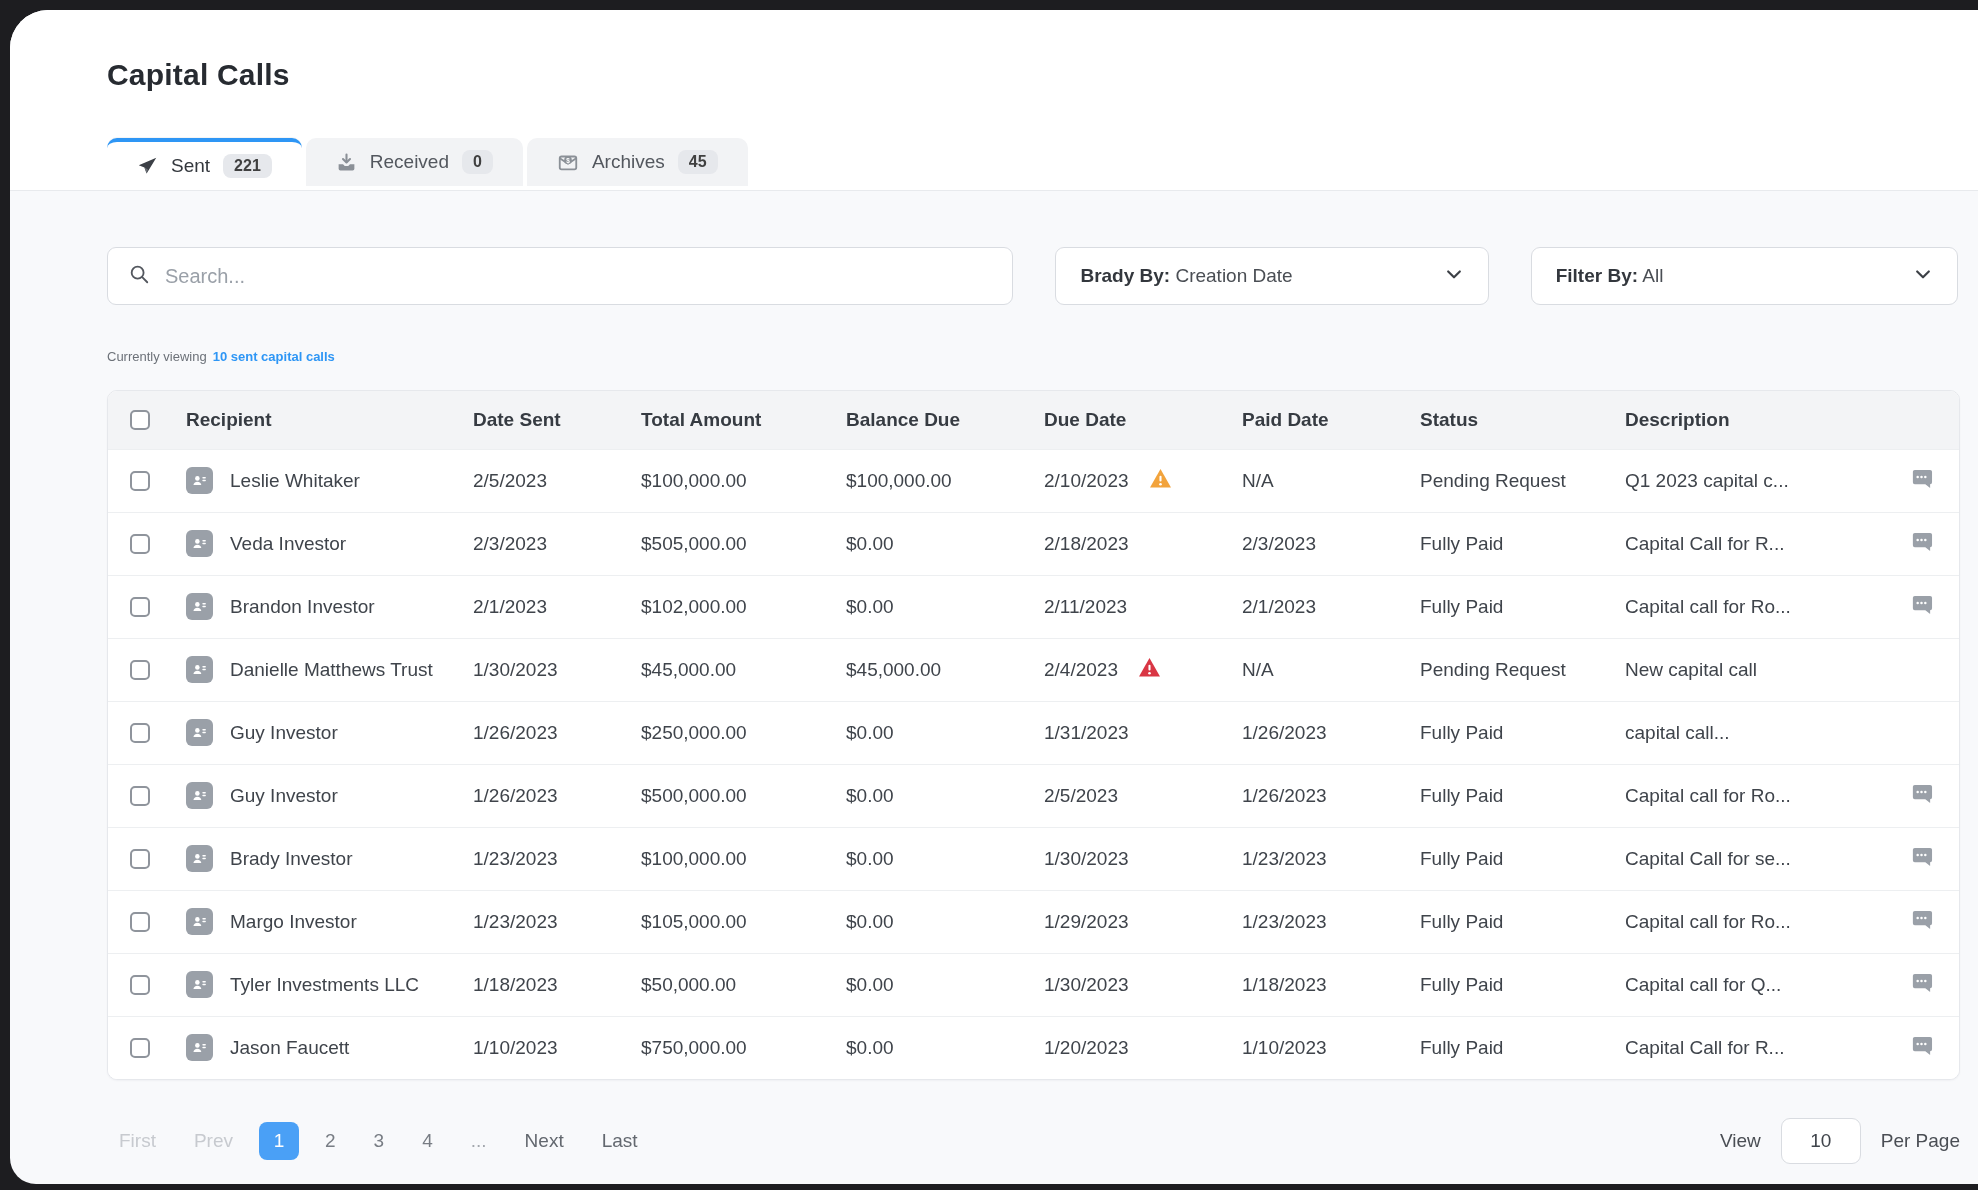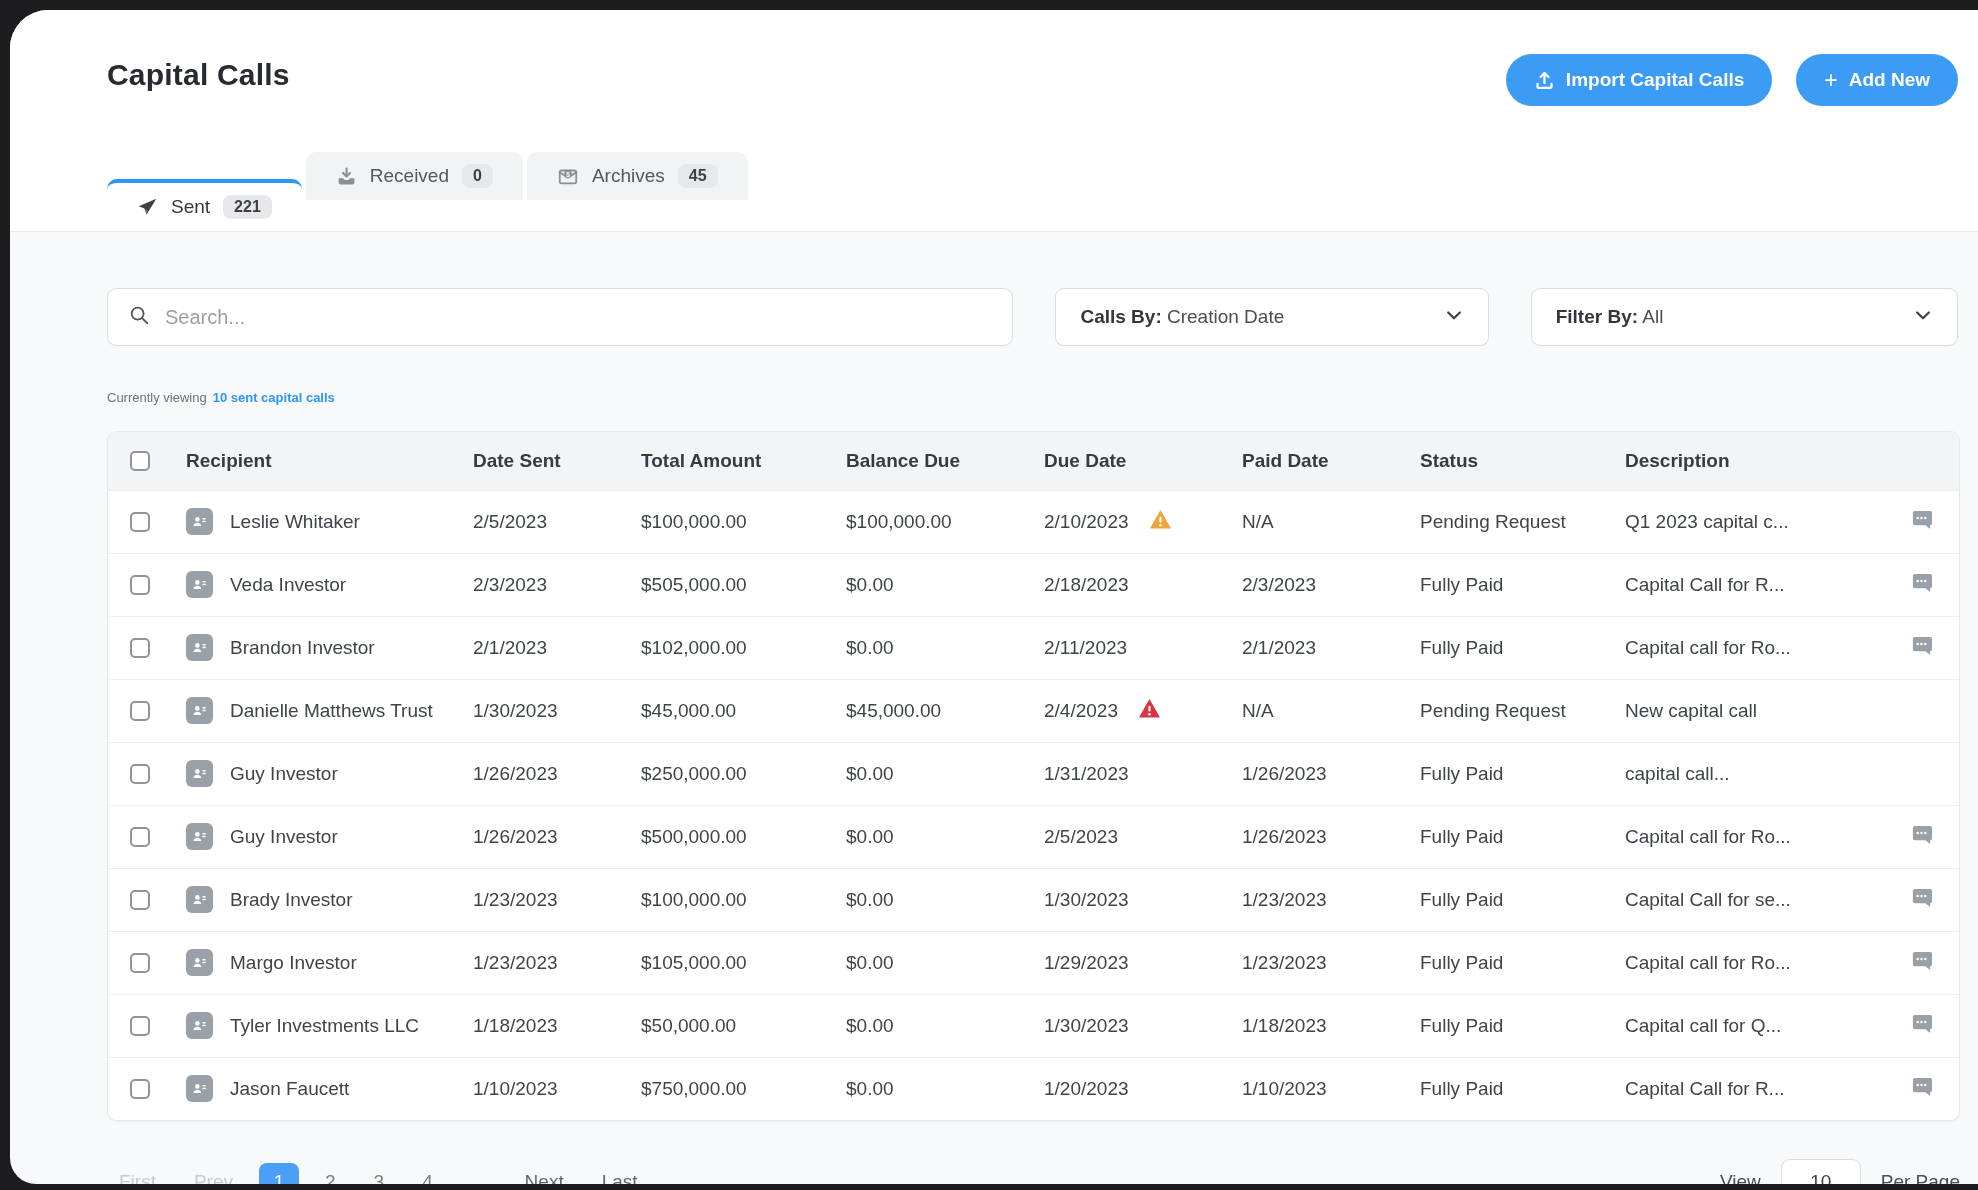--- a/index.html
+++ b/index.html
@@ -38,21 +38,20 @@
     display:flex; align-items:center; gap:13px;
     height:48px; padding:0 30px; min-width:186px;
     background:#f2f3f5; border:none; cursor:pointer;
     font-family:inherit; font-size:19px; color:#53575e;
     border-radius:10px 10px 0 0; margin-right:4px;
   }
   .tab.active {
     background:#ffffff; color:#33373d; font-weight:500;
     border-top:4px solid #2e96f5; height:52px;
     box-shadow:0 -1px 0 rgba(0,0,0,.04);
-    margin-top:27px;
   }
   .tab .count {
     background:#e6e8ec; color:#404040; font-size:16px; font-weight:700;
     border-radius:8px; padding:4px 11px; line-height:1;
   }
   .tab svg { display:block; }
   
   .body-area { padding:56px 20px 0 97px; }
   .filter-row { display:flex; gap:42px; }
   .search-box {
@@ -136,36 +135,20 @@
   }
 </style>
 </head>
 <body>
 
 <div class="app">
 
   <div class="header-band">
     <div class="header-top">
       <div class="page-title">Capital Calls</div>
-      <div class="header-actions">
-        <button class="btn-primary">
-          <span>
-            <svg width="21" height="21" viewBox="0 0 24 24" fill="none">
-              <path d="M12 15V4" stroke="#fff" stroke-width="2.6" stroke-linecap="round"></path>
-              <path d="M7.5 8L12 3.5L16.5 8" stroke="#fff" stroke-width="2.6" stroke-linecap="round" stroke-linejoin="round"></path>
-              <path d="M4 16v3.2c0 .7.6 1.3 1.3 1.3h13.4c.7 0 1.3-.6 1.3-1.3V16" stroke="#fff" stroke-width="2.6" stroke-linecap="round"></path>
-            </svg>
-          </span>
-          <span>Import Capital Calls</span>
-        </button>
-        <button class="btn-primary">
-          <span class="plus-glyph">+</span>
-          <span>Add New</span>
-        </button>
-      </div>
     </div>
 
     <div class="tabs">
       <button class="tab active">
         <span>
           <svg width="21" height="21" viewBox="0 0 24 24" fill="#3c4046">
             <path d="M22 2L2 10.5l6.5 2.6L11 20l3-5 8-13z"></path>
             <path d="M8.5 13.1L11 20l1.4-4.6-3.9-2.3z" fill="#6b7076"></path>
           </svg>
         </span>
@@ -203,21 +186,21 @@
       <div class="search-box">
         <span>
           <svg width="22" height="22" viewBox="0 0 24 24" fill="none">
             <circle cx="10.5" cy="10.5" r="6.5" stroke="#53575e" stroke-width="2"></circle>
             <path d="M15.5 15.5L21 21" stroke="#53575e" stroke-width="2" stroke-linecap="round"></path>
           </svg>
         </span>
         <input type="text" placeholder="Search..." style="">
       </div>
       <div class="select-box sort-box">
-        <span><span class="lbl">Calls By:</span>
+        <span><span class="lbl">Brady By:</span>
           <span class="val">Creation Date</span></span>
         <span>
           <svg width="20" height="20" viewBox="0 0 24 24" fill="none">
             <path d="M5 9l7 7 7-7" stroke="#3c4046" stroke-width="2.6" stroke-linecap="round" stroke-linejoin="round"></path>
           </svg>
         </span>
       </div>
       <div class="select-box filter-box">
         <span><span class="lbl">Filter By:</span>
           <span class="val">All</span></span>

